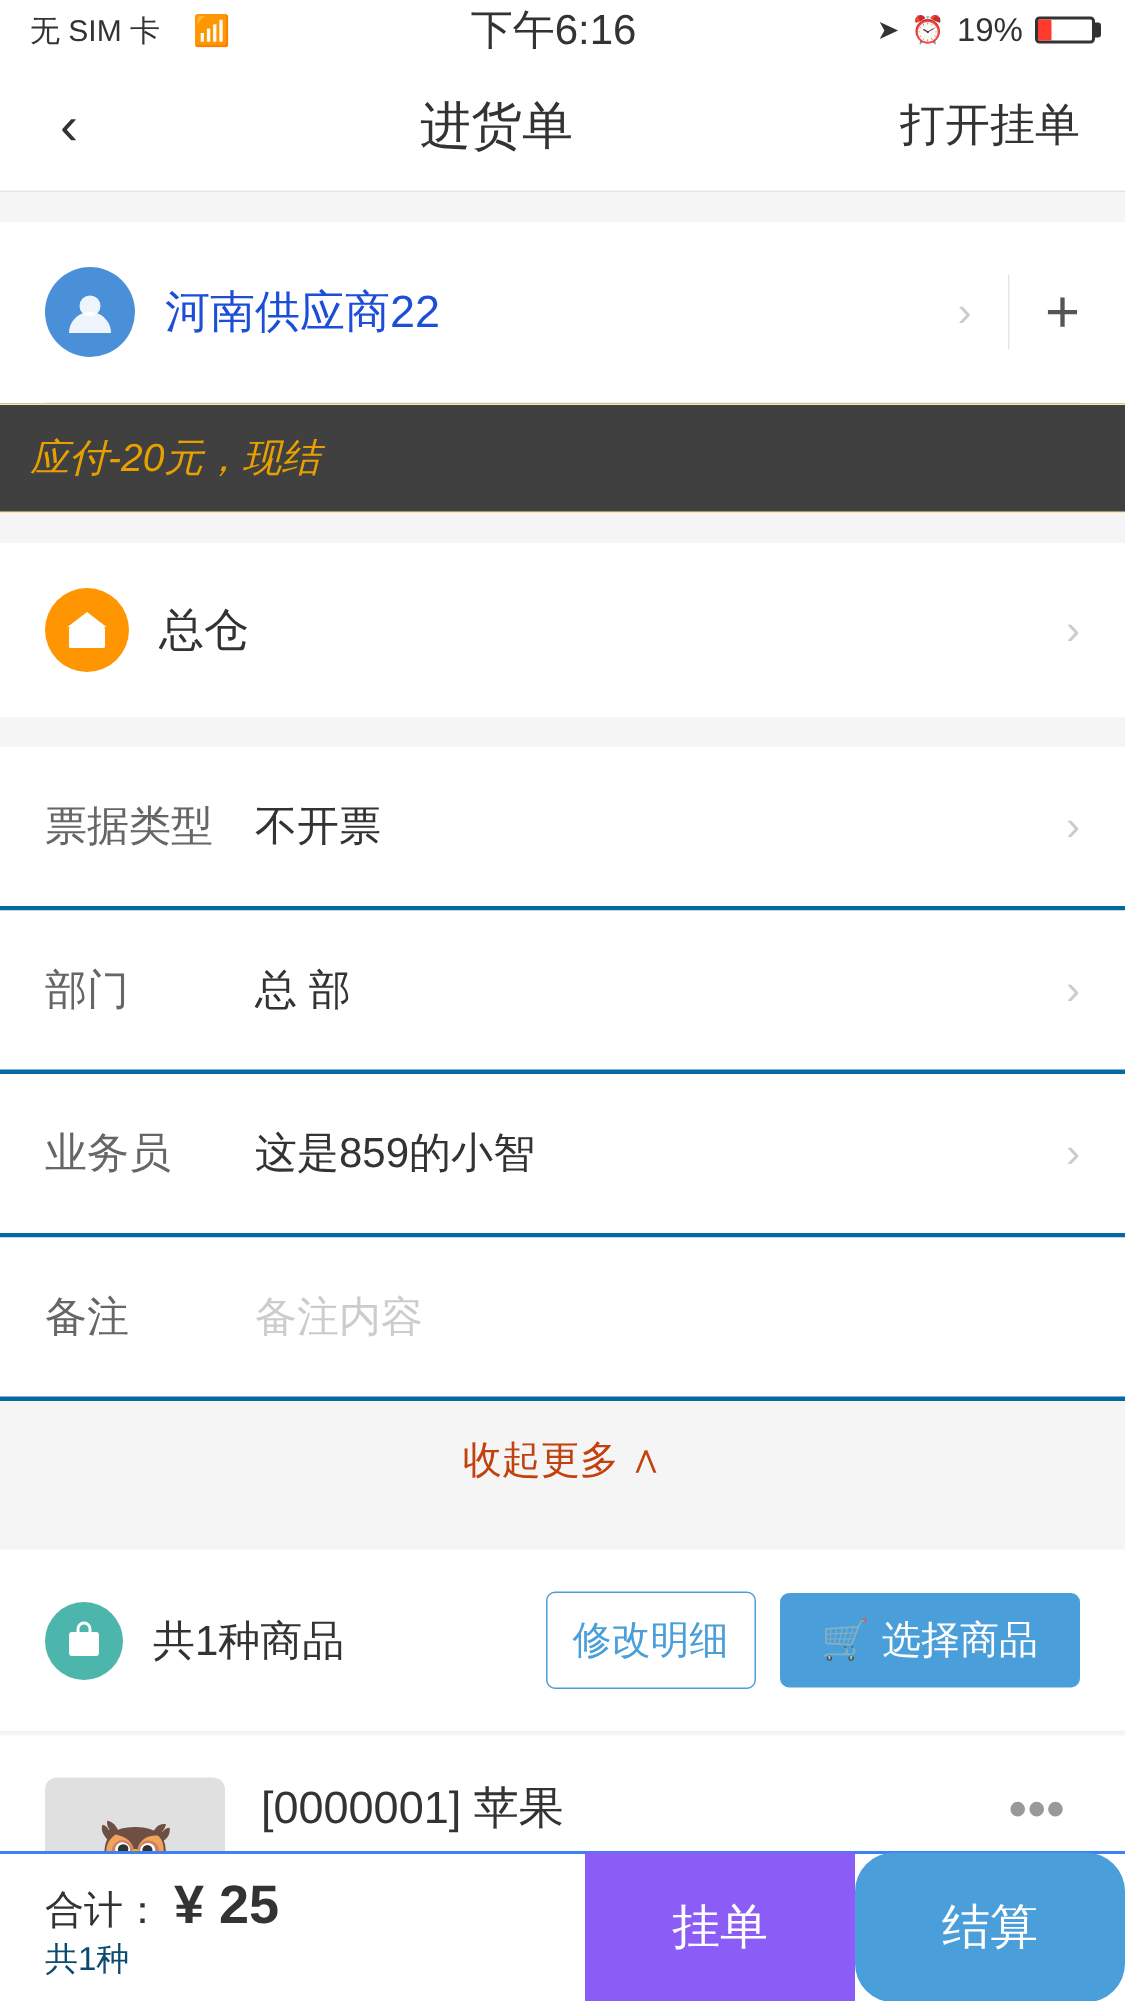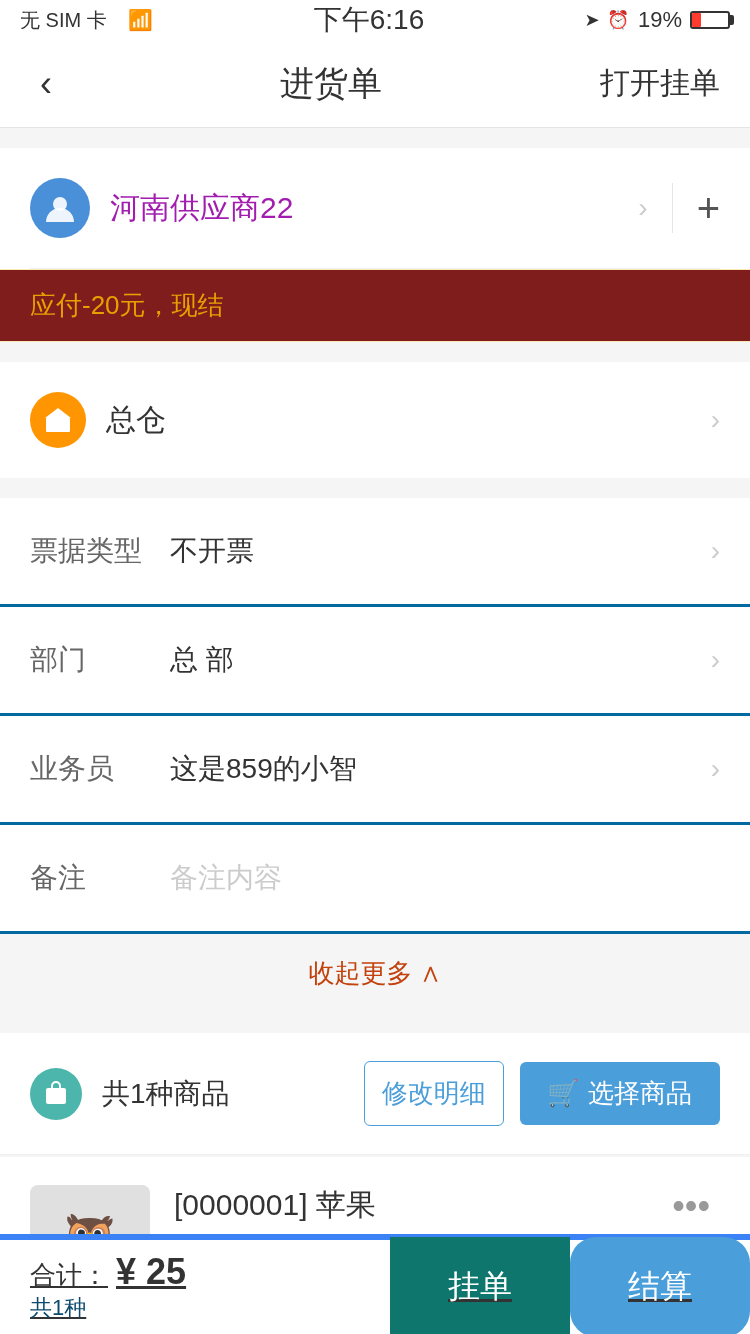--- a/index.html
+++ b/index.html
@@ -100,47 +100,48 @@
       border-radius: 50%;
       background: #4a90d9;
       display: flex; align-items: center; justify-content: center;
       margin-right: 20px;
       flex-shrink: 0;
     }
     .supplier-avatar svg { width: 36px; height: 36px; }
     .supplier-name {
       flex: 1;
       font-size: 30px;
-      color: #a21caf;
+      color: #1d4ed8;
     }
     .chevron-right {
       color: #ccc;
       font-size: 28px;
       margin-right: 0;
     }
     .divider-v {
       width: 1px;
       height: 50px;
       background: #e5e5e5;
       margin: 0 24px;
     }
     .plus-btn {
       font-size: 40px;
       color: #555;
       cursor: pointer;
     }
 
     
     .notice-bar {
-      background: #7f1d1d;
-      padding: 18px 30px;
+      background: #404040;
+      padding: 18px 20px;
       font-size: 26px;
       color: #e8a000;
       border-top: 1px solid #fae9b0;
       border-bottom: 1px solid #fae9b0;
+      font-style: italic;
     }
 
     
     .warehouse-row {
       display: flex;
       align-items: center;
       padding: 30px 0;
     }
     .warehouse-icon {
       width: 56px; height: 56px;
@@ -276,22 +277,21 @@
 
     
     .footer {
       position: fixed;
       bottom: 0;
       width: 750px;
       height: 100px;
       background: #fff;
       display: flex;
       align-items: center;
-      border-top: 6px solid #3b82f6;
-      text-decoration: underline;
+      border-top: 2px solid #3b82f6;
     }
     .footer-total {
       flex: 1;
       padding: 0 30px;
     }
     .footer-total-row {
       font-size: 26px;
       color: #333;
       display: flex;
       align-items: baseline;
@@ -302,21 +302,21 @@
       font-weight: 600;
       color: #333;
     }
     .footer-total-sub {
       font-size: 22px;
       color: #0c4a6e;
     }
     .footer-btn-hold {
       width: 180px;
       height: 100px;
-      background: #0f766e;
+      background: #8b5cf6;
       display: flex;
       align-items: center;
       justify-content: center;
       font-size: 32px;
       color: #fff;
       cursor: pointer;
     }
     .footer-btn-checkout {
       width: 180px;
       height: 100px;

